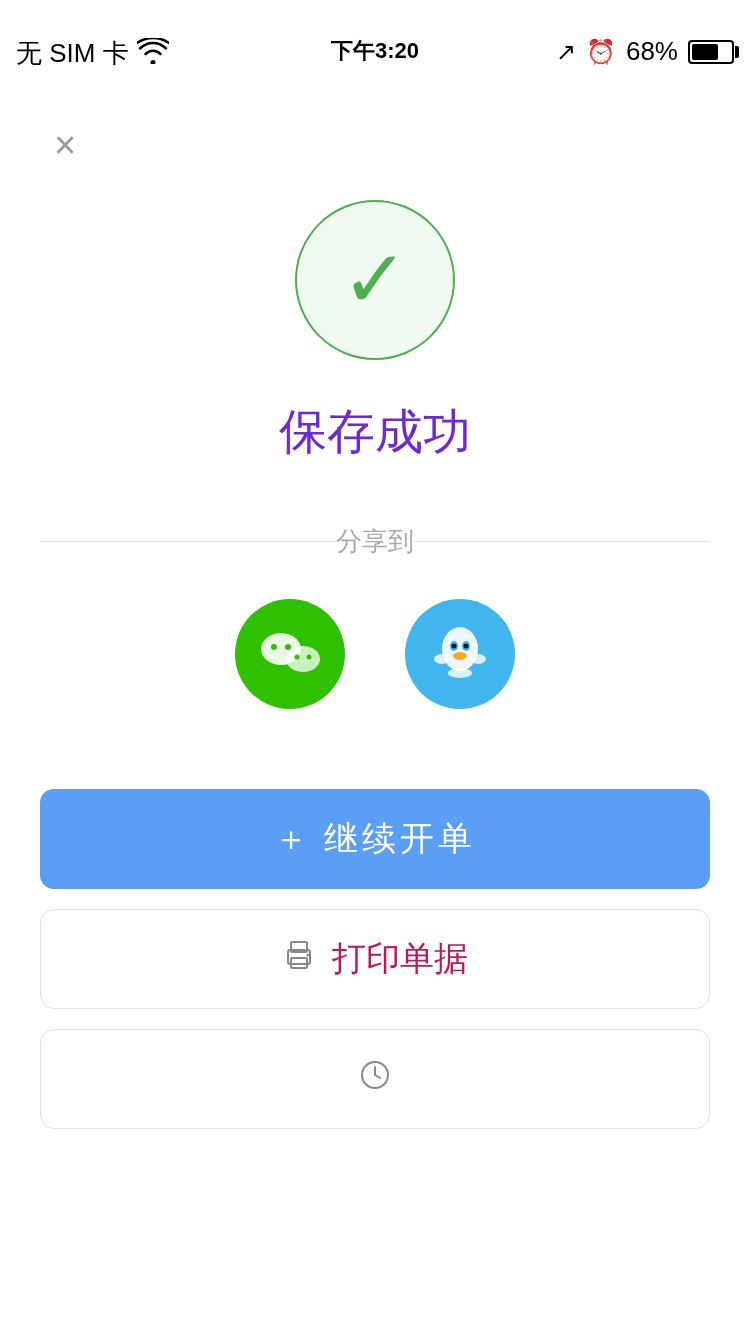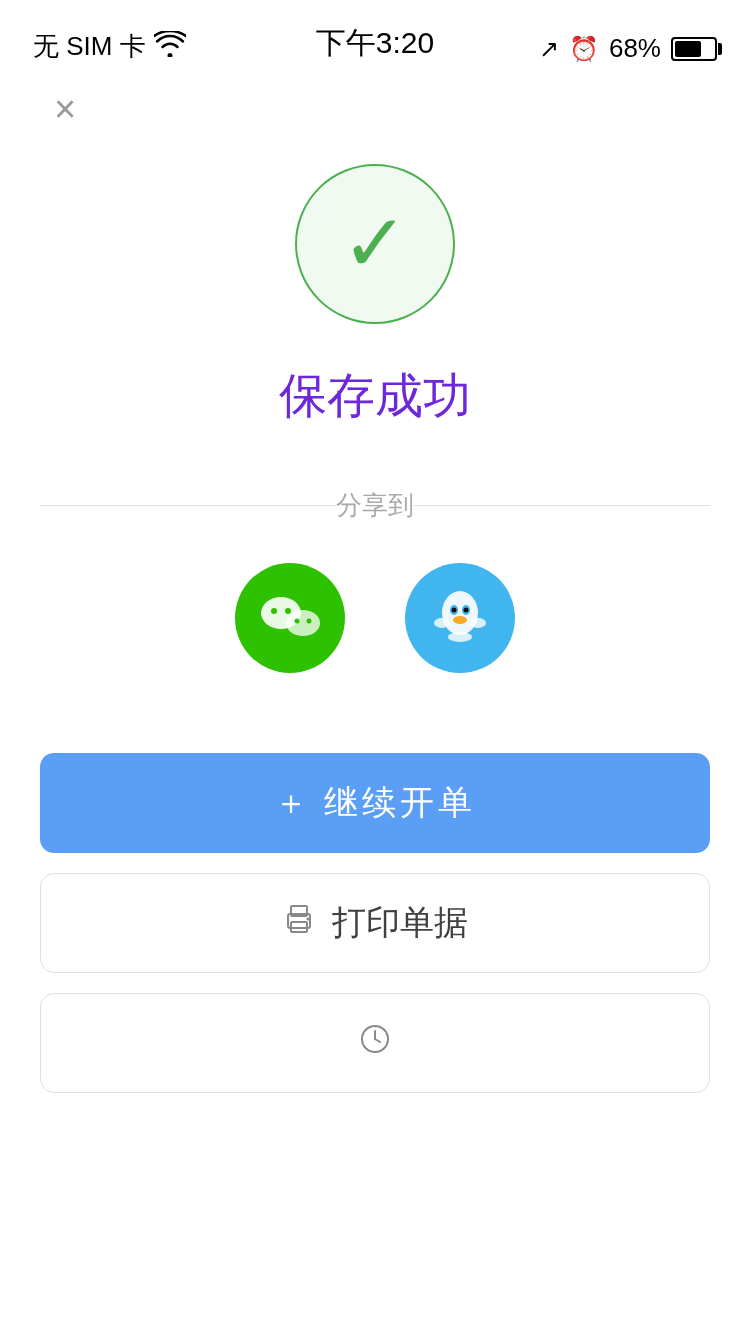--- a/index.html
+++ b/index.html
@@ -13,42 +13,43 @@
       display: flex;
       flex-direction: column;
     }
 
     
     .status-bar {
       width: 750px;
       height: 64px;
       background: #ffffff;
       display: flex;
-      align-items: flex-end;
+      align-items: flex-start;
       justify-content: space-between;
-      padding: 0 33px;
+      padding: 0 16px;
       flex-shrink: 0;
+      margin-top: 36px;
     }
 
     .status-left {
       display: flex;
       align-items: center;
       gap: 8px;
       font-size: 26px;
       color: #000;
       font-weight: 500;
     }
 
     .status-left .wifi-icon {
       font-size: 24px;
     }
 
     .status-center {
-      font-size: 30px;
-      font-weight: 400;
+      font-size: 22px;
+      font-weight: 700;
       color: #000;
       position: absolute;
       left: 50%;
       transform: translateX(-50%);
     }
 
     .status-right {
       display: flex;
       align-items: center;
       gap: 10px;
@@ -216,21 +217,21 @@
       height: 100px;
       border-radius: 14px;
       display: flex;
       align-items: center;
       justify-content: center;
       gap: 16px;
       font-size: 34px;
       cursor: pointer;
       border: 1px solid #e0e0e0;
       background: #ffffff;
-      color: #404040;
+      color: #be185d;
     }
 
     .action-btn.primary {
       background: #5B9EF5;
       border: none;
       color: #ffffff;
     }
 
     .action-btn .btn-icon {
       font-size: 34px;

